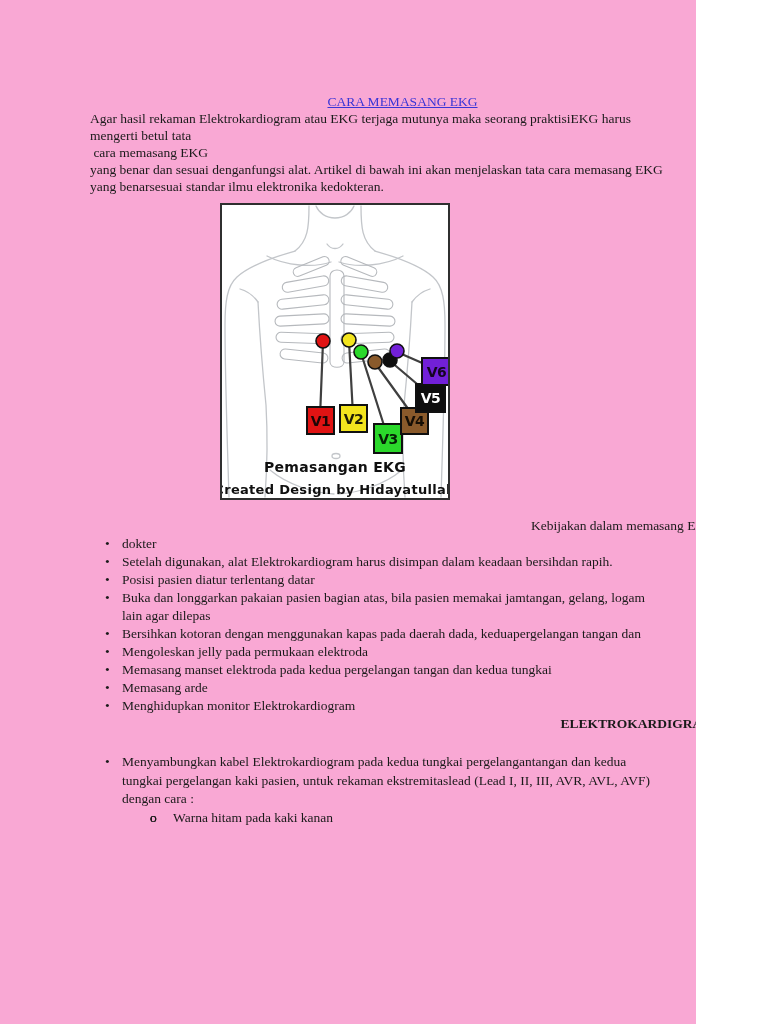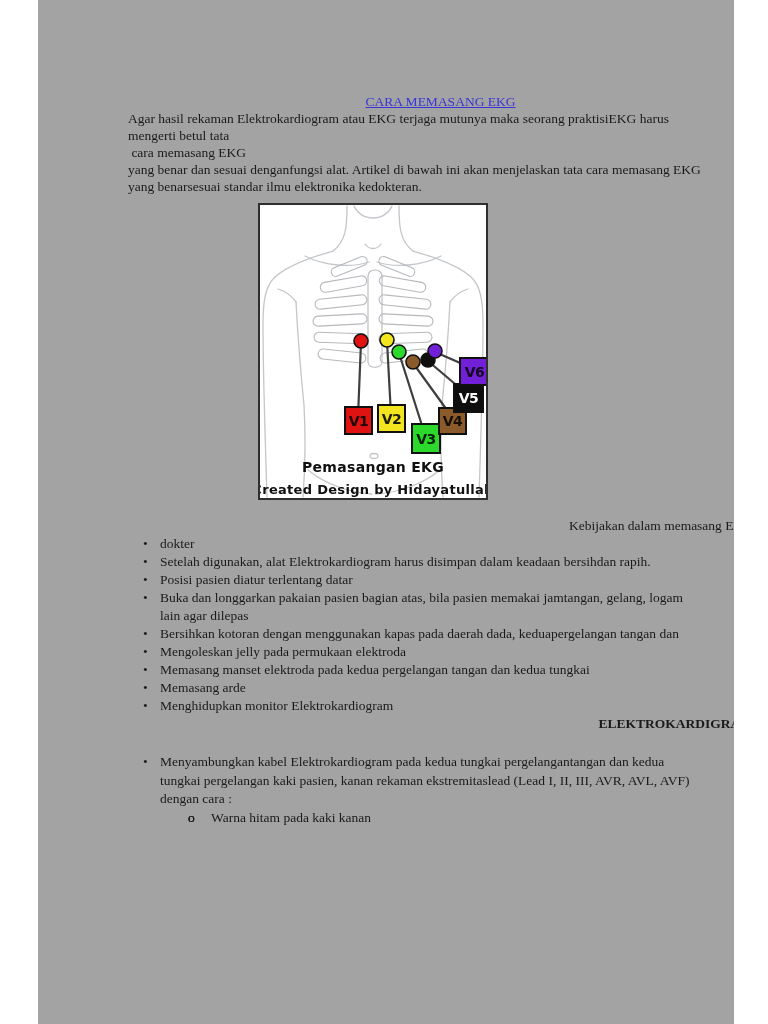--- a/index.html
+++ b/index.html
@@ -1,24 +1,23 @@
 <!DOCTYPE html>
 <html><head>
 <meta charset="utf-8">
 <style>
   html,body{margin:0;padding:0;}
   body{background:#ffffff;}
   .page{
     position:relative;
     width:696px;height:1024px;
-    background:#a3a3a3;
+    background:#f9a8d4;
     overflow:hidden;
     font-family:"Liberation Serif", serif;
     color:#1a1a1a;
-    margin-left:38px;
   }
   .content{
     position:absolute;
     left:90px;top:93px;
     width:625px;
     font-size:13.5px;
   }
   .title-row{
     text-align:center;
     height:17px;line-height:17px;
@@ -185,21 +184,21 @@
         <div class="bline">Menghidupkan monitor Elektrokardiogram</div>
       </div>
 
       <div class="plain bold">ELEKTROKARDIGRAM</div>
     </div>
 
     <div class="s3">
       <div class="bullet">
         <span class="bmark">•</span>
         <div class="bline">Menyambungkan kabel Elektrokardiogram pada kedua tungkai pergelangantangan dan kedua</div>
-        <div class="bline">tungkai pergelangan kaki pasien, kanan rekaman ekstremitaslead (Lead I, II, III, AVR, AVL, AVF)</div>
+        <div class="bline">tungkai pergelangan kaki pasien, untuk rekaman ekstremitaslead (Lead I, II, III, AVR, AVL, AVF)</div>
         <div class="bline">dengan cara :</div>
       </div>
       <div class="bullet sub">
         <span class="bmark">o</span>
       </div>
       <div class="bullet sub">
         <span class="bmark">o</span>
       </div>
       <div class="bullet sub">
         <span class="bmark">o</span>

